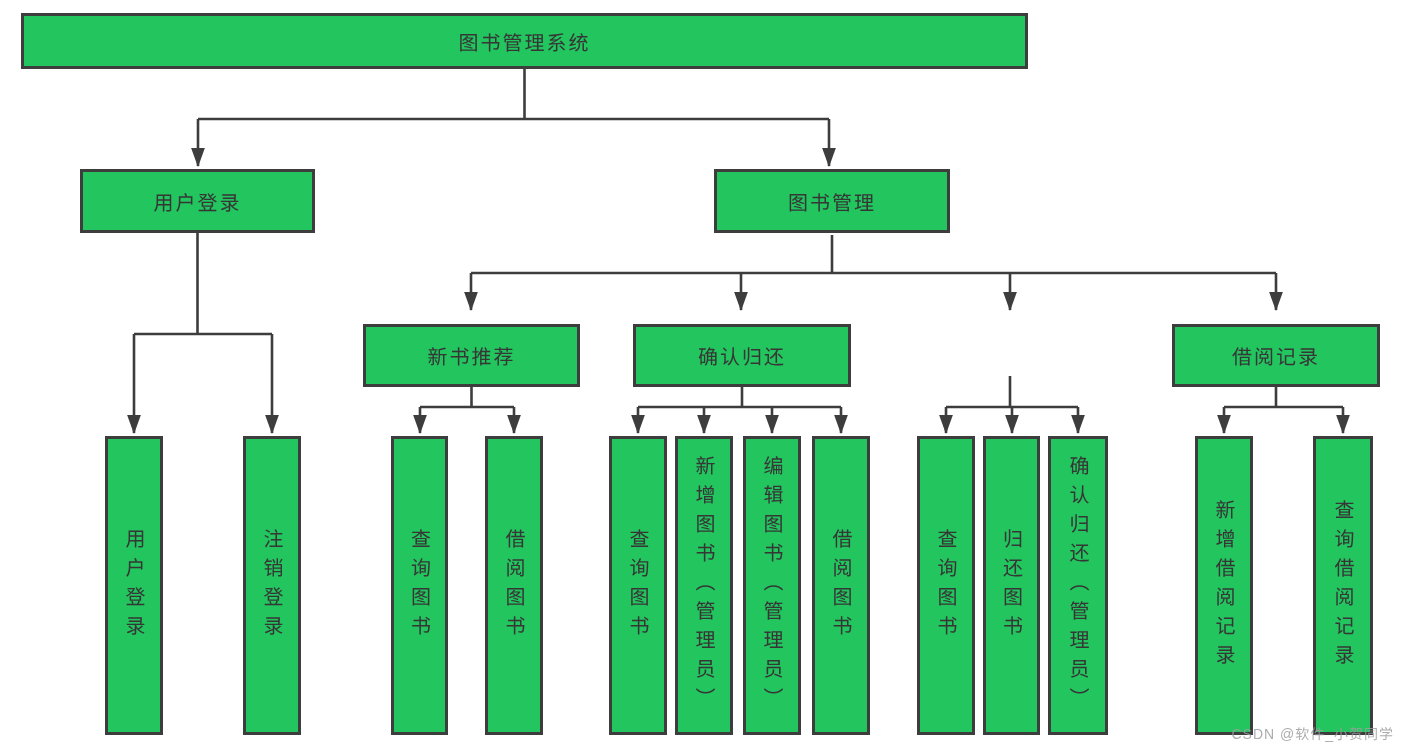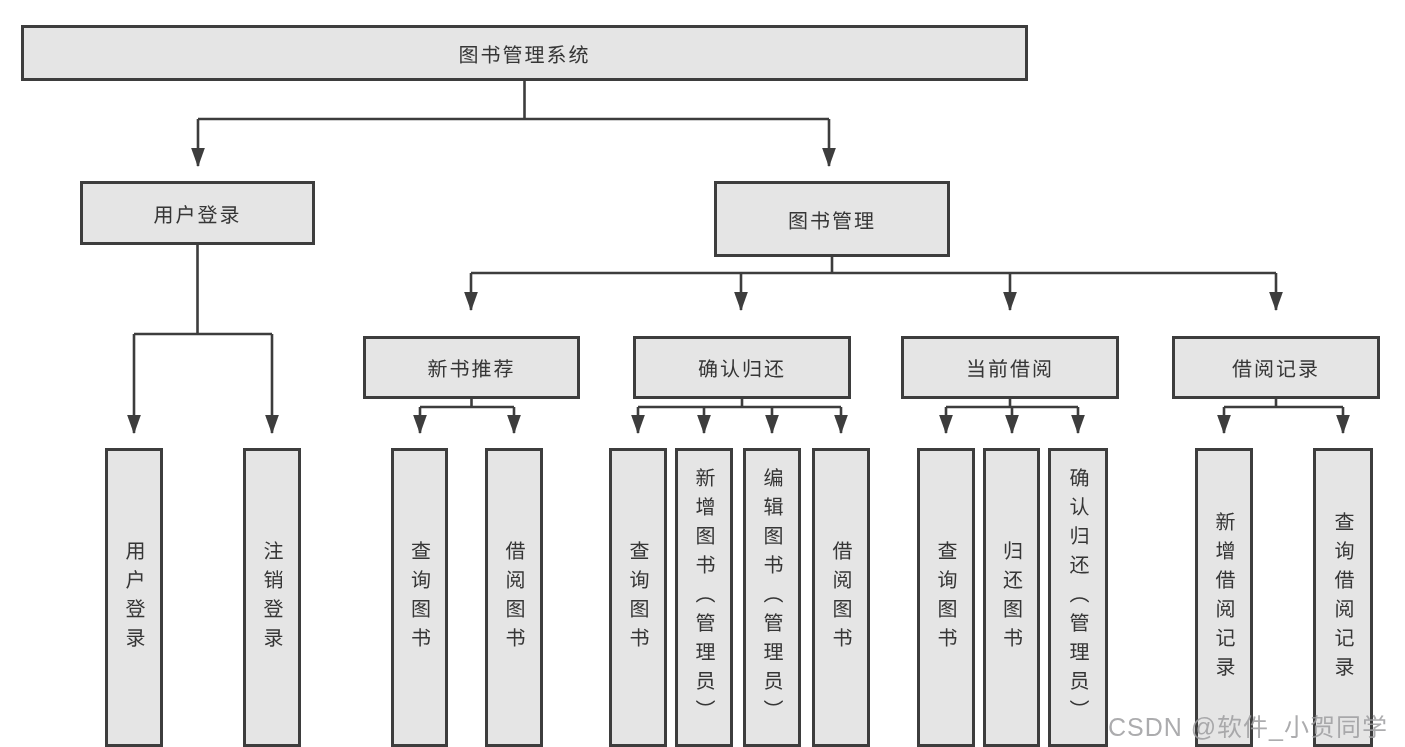--- a/index.html
+++ b/index.html
@@ -17,53 +17,52 @@
   }
   #connectors {
     position: absolute;
     left: 0; top: 0;
     width: 1405px; height: 747px;
   }
   .node {
     position: absolute;
     box-sizing: border-box;
     border: 3px solid #3d3d3d;
-    background: #e5e5e5;
+    background: #22c55e;
     color: #363636;
     display: flex;
     align-items: center;
     justify-content: center;
     font-size: 20px;
     letter-spacing: 2px;
     white-space: nowrap;
-    margin-top: 12px;
   }
   .root-box   { left: 21px;  top: 13px;  width: 1007px; height: 56px; }
   .l2-login   { left: 80px;  top: 169px; width: 235px;  height: 64px; }
-  .l2-bookmg  { left: 714px; top: 169px; width: 236px;  height: 76px; }
+  .l2-bookmg  { left: 714px; top: 169px; width: 236px;  height: 64px; }
   .l3 { top: 324px; height: 63px; }
   .l3-newrec  { left: 363px;  width: 217px; }
   .l3-borrow  { left: 633px;  width: 218px; }
   .l3-current { left: 901px;  width: 218px; }
   .l3-records { left: 1172px; width: 208px; }
   .vbox {
     top: 436px;
     height: 299px;
     writing-mode: vertical-rl;
     text-orientation: mixed;
     letter-spacing: 9px;
     font-size: 20px;
     white-space: normal;
     line-height: 1;
   }
   .watermark {
     position: absolute;
-    right: 17px;
+    right: 11px;
     bottom: 4px;
-    font-size: 25px;
+    font-size: 14px;
     letter-spacing: 1px;
     color: rgba(158, 158, 160, 0.85);
     white-space: nowrap;
     z-index: 5;
   }
 </style>
 </head>
 <body>
 
 <div id="stage">
@@ -118,21 +117,20 @@
     </g>
   </svg>
 
   <div class="node root-box">图书管理系统</div>
 
   <div class="node l2-login">用户登录</div>
   <div class="node l2-bookmg">图书管理</div>
 
   <div class="node l3 l3-newrec">新书推荐</div>
   <div class="node l3 l3-borrow">确认归还</div>
-  <div class="node l3 l3-current">当前借阅</div>
   <div class="node l3 l3-records">借阅记录</div>
 
   <div class="node vbox" style="left:105px; width:58px;">用户登录</div>
   <div class="node vbox" style="left:243px; width:58px;">注销登录</div>
 
   <div class="node vbox" style="left:391px; width:57px;">查询图书</div>
   <div class="node vbox" style="left:485px; width:58px;">借阅图书</div>
 
   <div class="node vbox" style="left:609px; width:58px;">查询图书</div>
   <div class="node vbox" style="left:675px; width:58px;">新增图书（管理员）</div>

